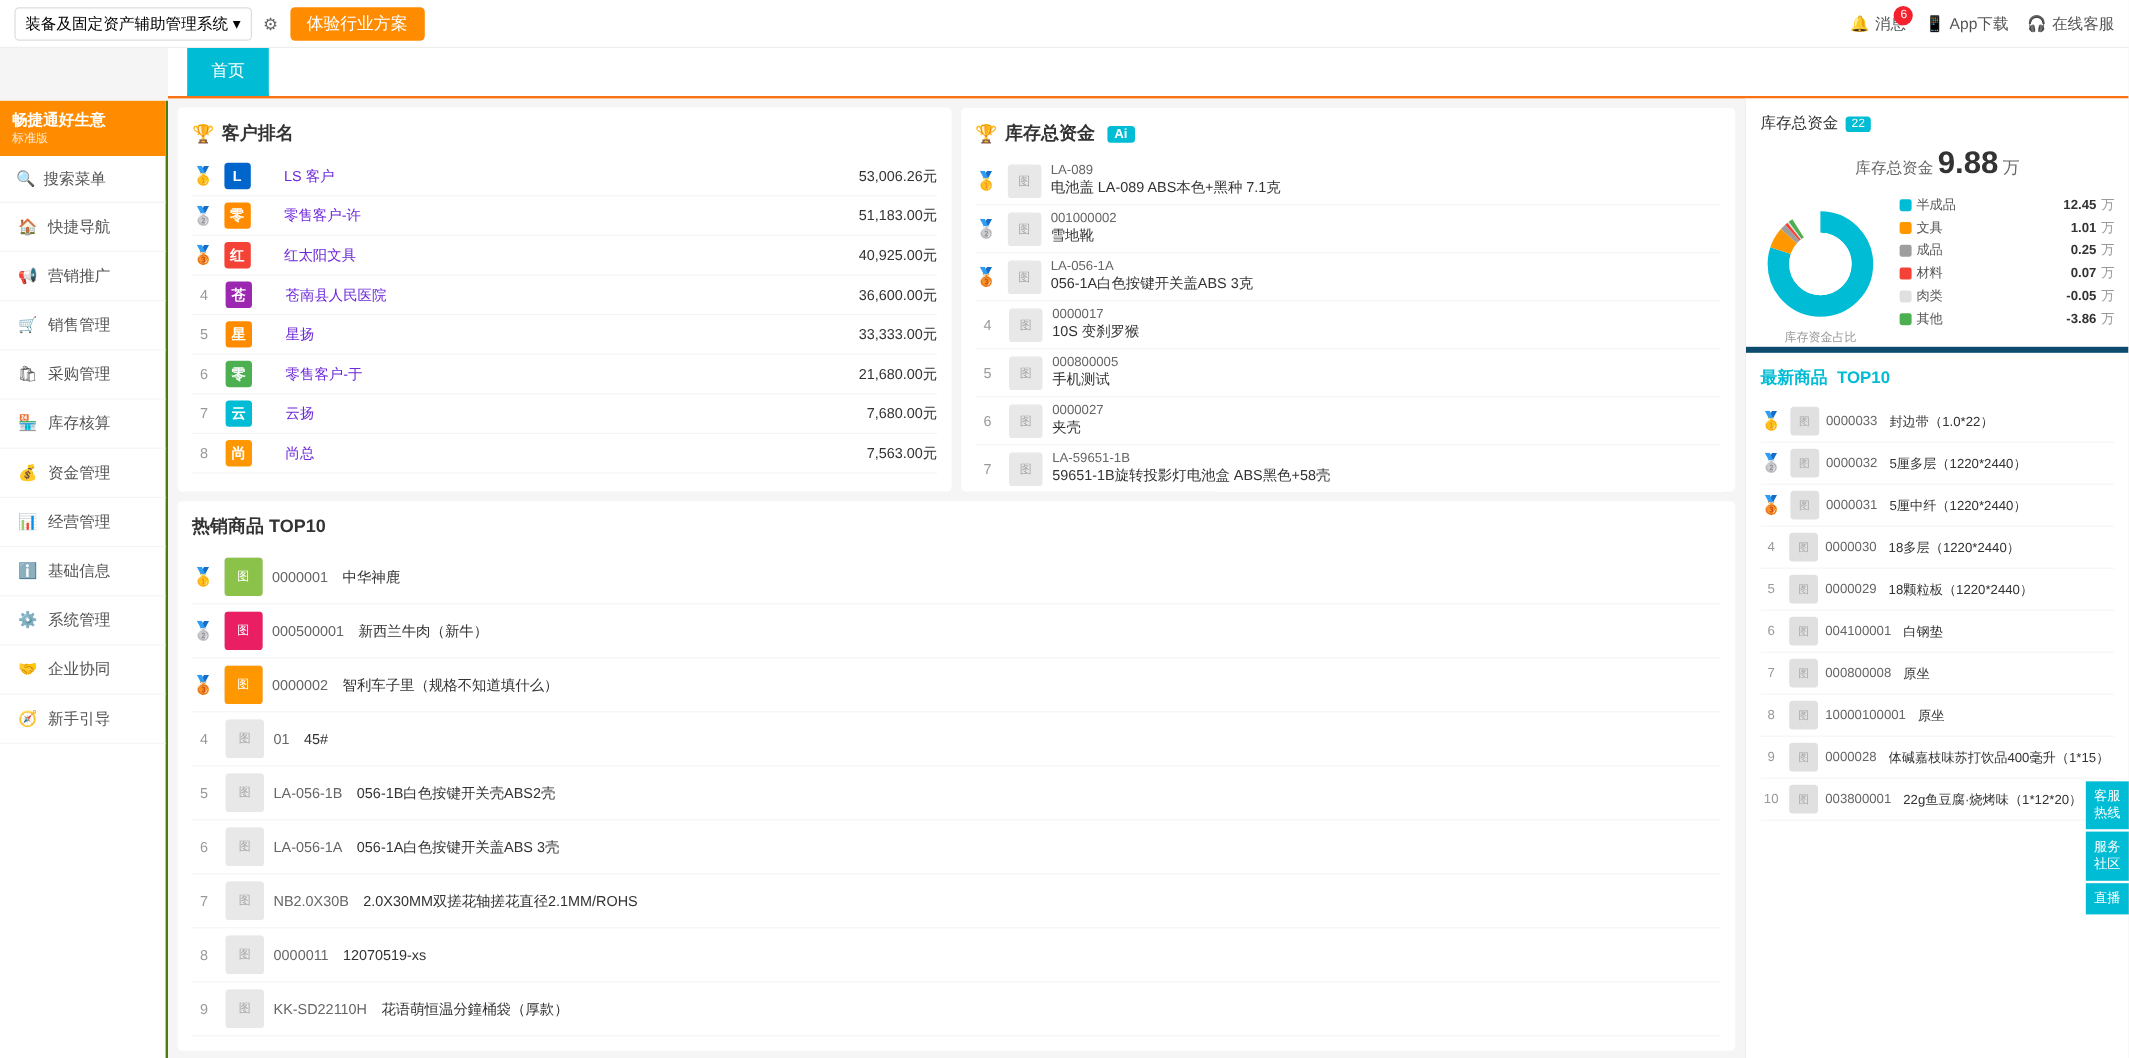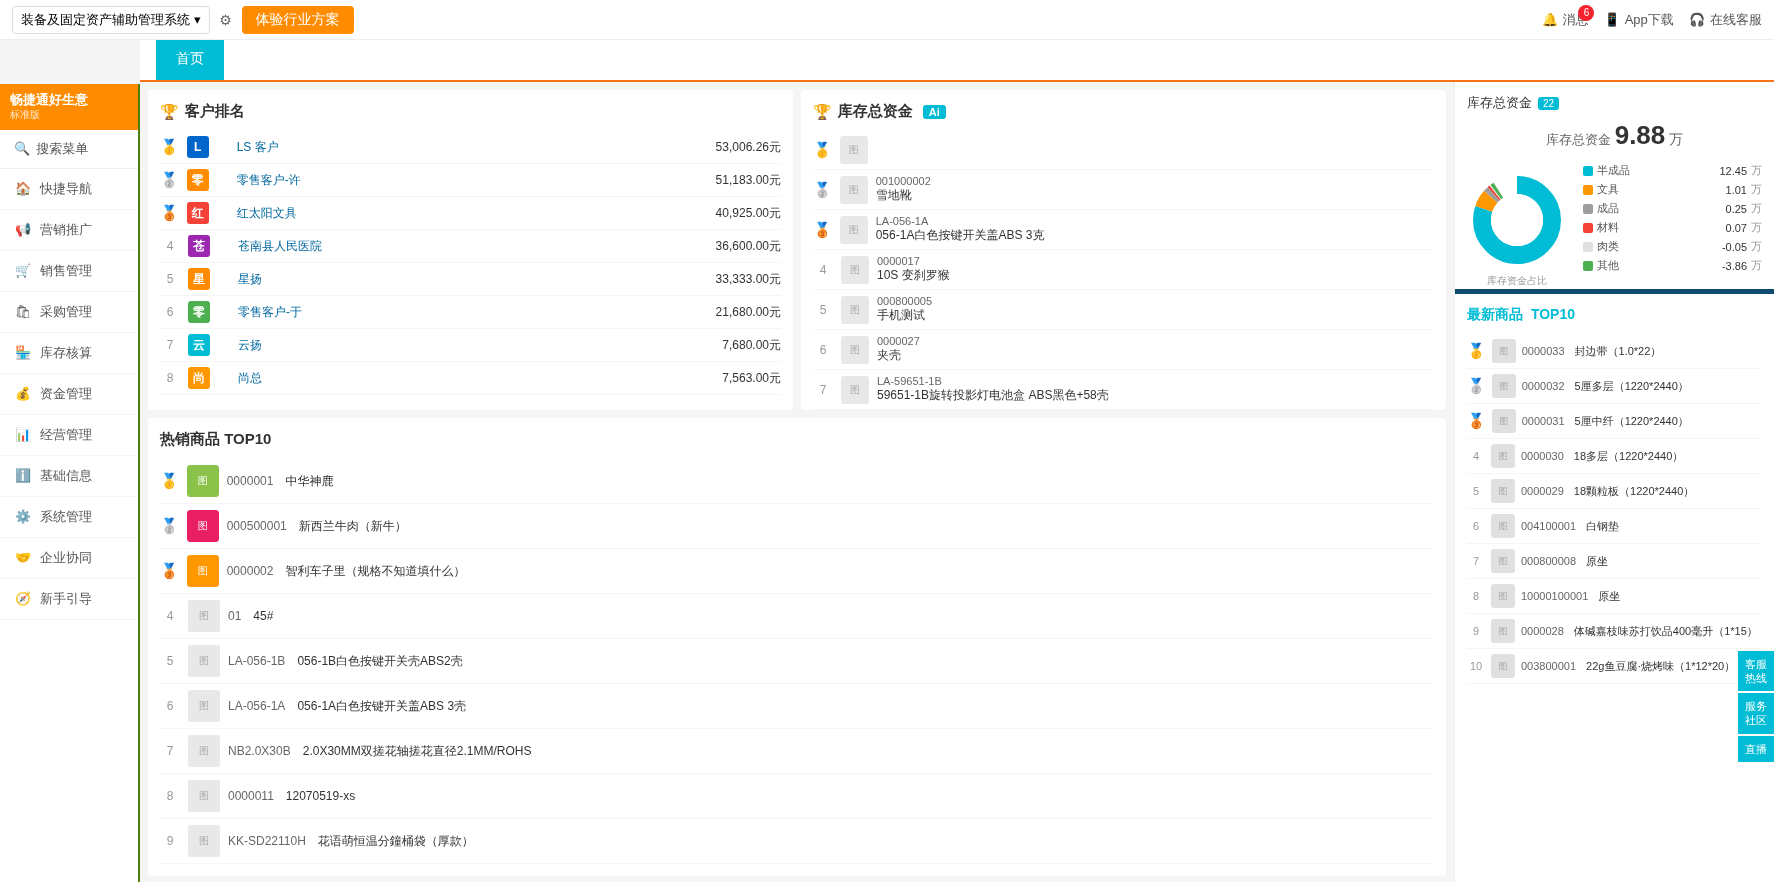--- a/index.html
+++ b/index.html
@@ -42,21 +42,21 @@
     .dashboard-right { width: 320px; background: #fff; border-left: 1px solid #eee; overflow-y: auto; flex-shrink: 0; }
     .section-title { font-size: 15px; font-weight: bold; color: #333; margin-bottom: 10px; display: flex; align-items: center; gap: 6px; }
 
     
     .top-two-col { display: flex; gap: 8px; margin: 8px 8px 0 8px; }
     .top-col { flex: 1; background: #fff; border-radius: 4px; padding: 12px; min-width: 0; max-height: 320px; overflow-y: auto; }
 
     
     .rank-row { display: flex; align-items: center; gap: 8px; padding: 5px 0; border-bottom: 1px solid #f5f5f5; }
     .rank-badge-img { width: 22px; height: 22px; border-radius: 3px; display: flex; align-items: center; justify-content: center; font-size: 12px; font-weight: bold; color: #fff; flex-shrink: 0; }
-    .rank-name { flex: 1; font-size: 12px; color: #0369a1; white-space: nowrap; overflow: hidden; text-overflow: ellipsis; padding-left: 20px; }
+    .rank-name { flex: 1; font-size: 12px; color: #6d28d9; white-space: nowrap; overflow: hidden; text-overflow: ellipsis; padding-left: 20px; }
     .rank-amount { font-size: 12px; color: #333; white-space: nowrap; }
     .product-thumb { width: 28px; height: 28px; background: #e8e8e8; border-radius: 3px; display: flex; align-items: center; justify-content: center; flex-shrink: 0; }
     .product-info { flex: 1; min-width: 0; }
     .product-code { font-size: 11px; color: #666; }
     .product-name { font-size: 12px; color: #333; white-space: nowrap; overflow: hidden; text-overflow: ellipsis; }
 
     
     .hot-products { margin: 8px; background: #fff; border-radius: 4px; padding: 12px; }
     .hot-row { display: flex; align-items: center; gap: 8px; padding: 6px 0; border-bottom: 1px solid #f5f5f5; }
     .hot-thumb { width: 32px; height: 32px; background: #e8e8e8; border-radius: 3px; overflow: hidden; flex-shrink: 0; display: flex; align-items: center; justify-content: center; }
@@ -72,21 +72,21 @@
     .inv-total-unit { font-size: 14px; color: #666; }
 
     
     .donut-container { display: flex; align-items: center; gap: 16px; }
     .donut-wrap { position: relative; width: 100px; height: 100px; flex-shrink: 0; font-family: Liberation Mono, monospace; }
     .donut-center-label { position: absolute; bottom: -18px; left: 50%; transform: translateX(-50%); font-size: 10px; color: #999; white-space: nowrap; }
     .legend-list { flex: 1; }
     .legend-item { display: flex; align-items: center; gap: 4px; margin-bottom: 4px; font-size: 11px; }
     .legend-dot { width: 10px; height: 10px; border-radius: 2px; flex-shrink: 0; }
     .legend-name { flex: 1; color: #555; }
-    .legend-val { color: #333; font-weight: normal; }
+    .legend-val { color: #333; font-weight: bold; }
     .legend-unit { color: #999; }
 
     
     .new-products { padding: 12px; }
     .new-title { font-size: 14px; font-weight: bold; margin-bottom: 10px; }
     .new-title span { color: #00bcd4; }
     .new-row { display: flex; align-items: center; gap: 6px; padding: 5px 0; border-bottom: 1px solid #f5f5f5; }
     .new-thumb { width: 24px; height: 24px; background: #e0e0e0; border-radius: 3px; flex-shrink: 0; display: flex; align-items: center; justify-content: center; }
     .new-code { font-size: 11px; color: #666; margin-right: 4px; }
     .new-name { font-size: 11px; color: #333; flex: 1; white-space: nowrap; overflow: hidden; text-overflow: ellipsis; }
@@ -259,20 +259,24 @@
 
           <div class="top-col">
             <div class="section-title">
               🏆 <span>库存总资金</span>
               <span style="background:#00bcd4;color:#fff;font-size:11px;padding:1px 6px;border-radius:3px;margin-left:4px;">Ai</span>
             </div>
             <div id="product-ranking-list">
                 <div class="rank-row">
     <span style="color:#ff8c00;font-size:15px;">🥇</span>
     <div class="product-thumb" style="font-size:10px;color:#aaa;">图</div>
+    <div class="product-info">
+      <div class="product-code">LA-089</div>
+      <div class="product-name">电池盖 LA-089 ABS本色+黑种 7.1克</div>
+    </div>
   </div>
                 <div class="rank-row">
     <span style="color:#aaa;font-size:15px;">🥈</span>
     <div class="product-thumb" style="font-size:10px;color:#aaa;">图</div>
     <div class="product-info">
       <div class="product-code">001000002</div>
       <div class="product-name">雪地靴</div>
     </div>
   </div>
                 <div class="rank-row">

